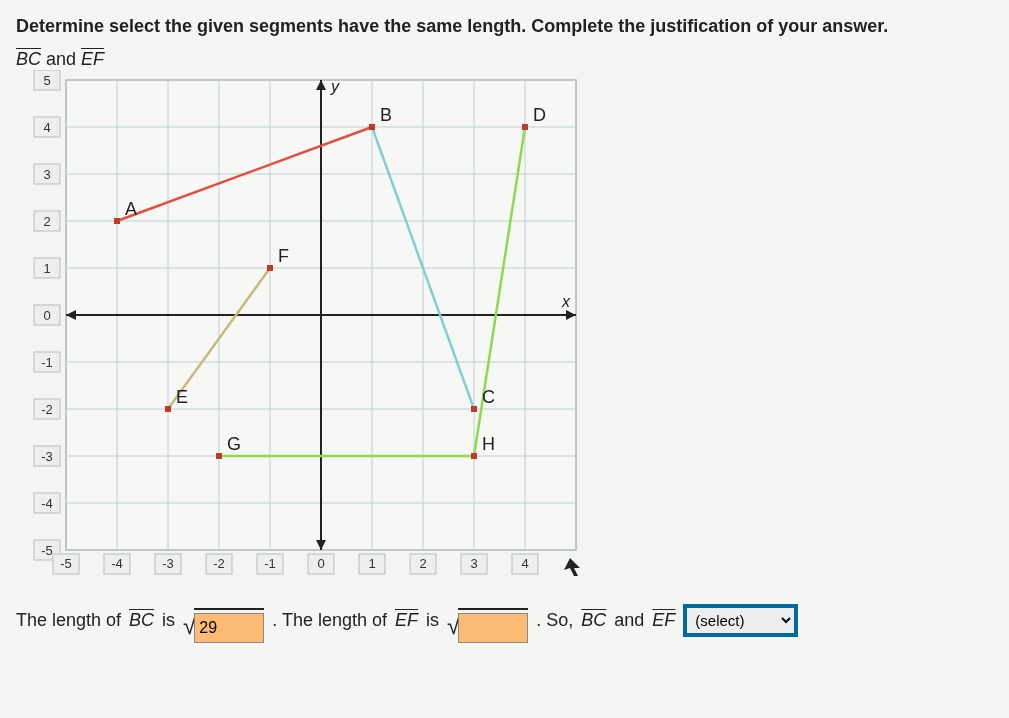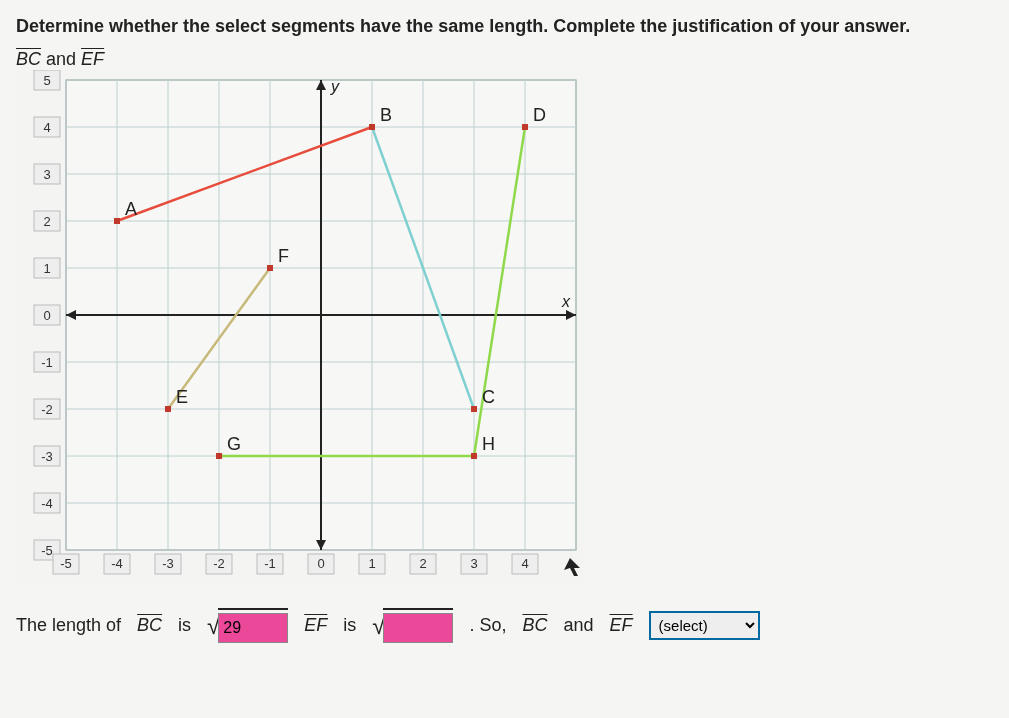--- a/index.html
+++ b/index.html
@@ -12,56 +12,56 @@
   }
   .question { font-weight: bold; font-size: 18px; margin-bottom: 12px; }
   .segments { font-size: 18px; margin-bottom: 0; }
   .overline { text-decoration: overline; font-style: italic; }
   .graph-wrap { display:inline-block; background:#f4f4f2; margin-bottom:20px; }
   .answer-row {
     font-size: 18px;
     line-height: 1.8;
     display: flex;
     flex-wrap: wrap;
-    align-items: center;
-    gap: 16px;
+    align-items: flex-start;
+    gap: 8px;
     max-width: 960px;
   }
   .sqrt {
     display: inline-flex;
     align-items: center;
   }
   .radical { font-size:24px; margin-right:-2px; }
   .sqrt-box {
     border-top: 2px solid #222;
     padding-top:1px;
   }
   .sqrt-box input {
     width: 60px;
     height: 24px;
     font-size: 16px;
     padding: 2px 4px;
     border: 1px solid #888;
-    background: #ec4899;
+    background: #fdba74;
     text-align: left;
   }
   select.answer-select {
     font-size: 15px;
     padding: 3px 4px;
-    border: 2px solid #0369a1;
+    border: 4px solid #0369a1;
     background: #eee;
   }
   svg text { font-family: Arial; }
 </style>
 </head>
 <body>
 
 
 
-<div class="question">Determine whether the select segments have the same length. Complete the justification of your answer.</div>
+<div class="question">Determine select the given segments have the same length. Complete the justification of your answer.</div>
 
 <div class="segments">
   <span class="overline">BC</span><span> and </span><span class="overline">EF</span>
 </div>
 
 <div class="graph-wrap">
 <svg id="graph" width="570" height="510">
       <rect x="50" y="10" width="510" height="470" fill="#f7f7f5" stroke="#888" stroke-width="1"></rect>
       <line x1="50" y1="10" x2="50" y2="480" stroke="#bcd0d0" stroke-width="1"></line>
       <line x1="101" y1="10" x2="101" y2="480" stroke="#bcd0d0" stroke-width="1"></line>
@@ -161,20 +161,21 @@
 </div>
 
 <div class="answer-row">
   <span>The length of </span>
   <span class="overline">BC</span>
   <span> is</span>
   <span class="sqrt">
     <span class="radical">√</span>
     <span class="sqrt-box"><input type="text" value="29" style=""></span>
   </span>
+  <span>. The length of </span>
   <span class="overline">EF</span>
   <span> is</span>
   <span class="sqrt">
     <span class="radical">√</span>
     <span class="sqrt-box"><input type="text" value="" style=""></span>
   </span>
   <span>. So, </span>
   <span class="overline">BC</span>
   <span> and </span>
   <span class="overline">EF</span>

